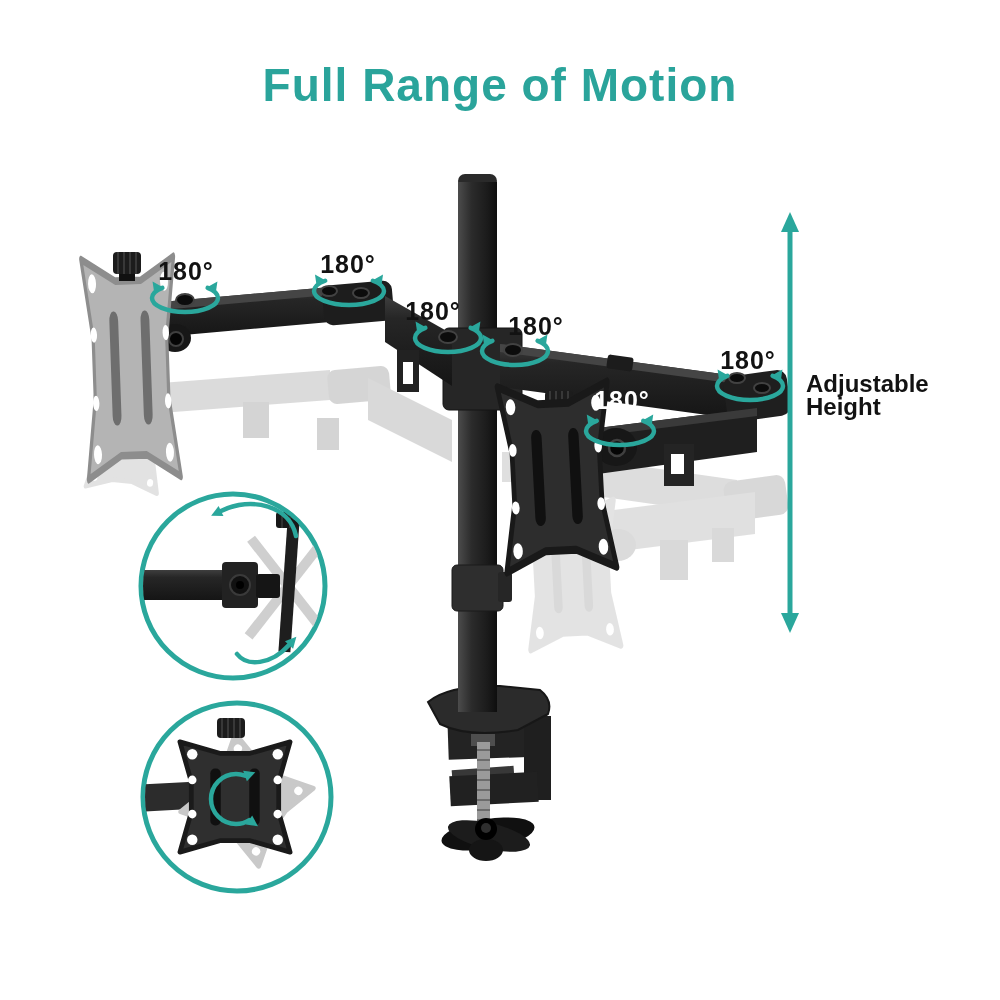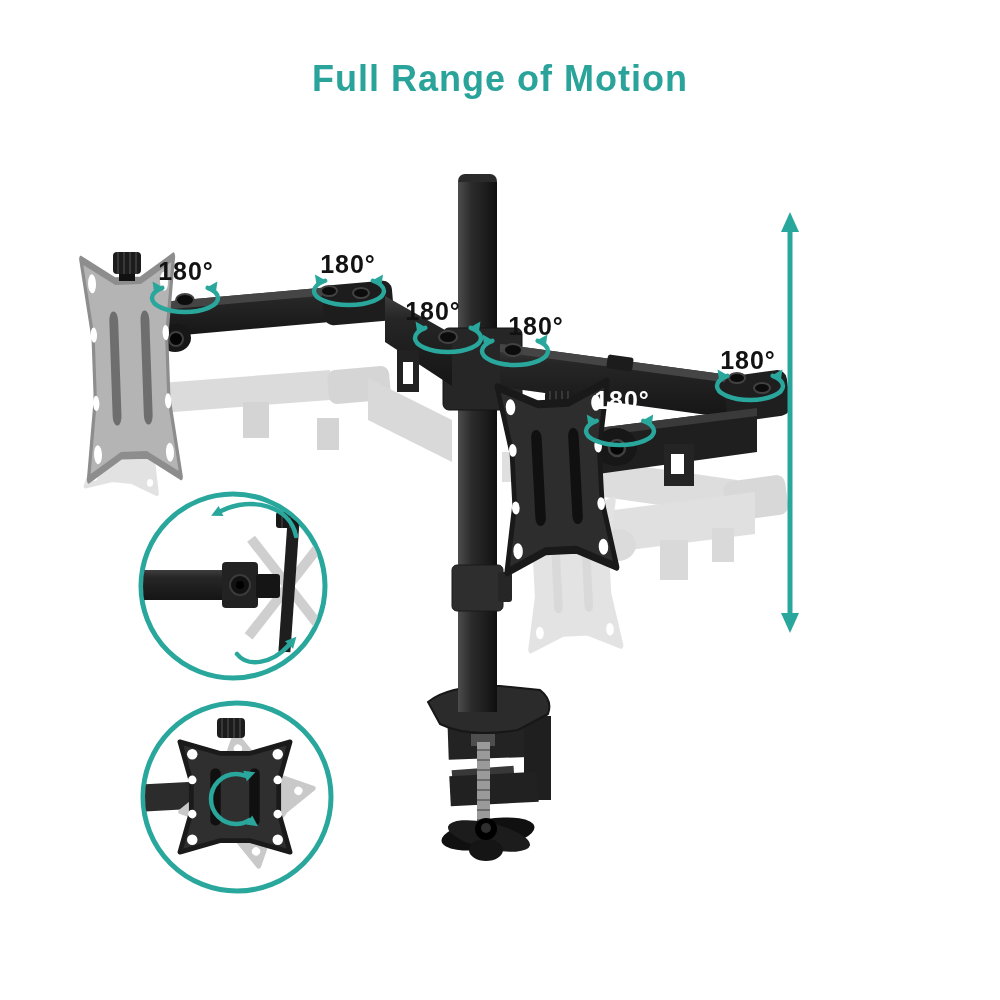--- a/index.html
+++ b/index.html
@@ -1,20 +1,20 @@
 <!DOCTYPE html>
 <html><head>
 <meta charset="utf-8">
 <style>
   html,body{margin:0;padding:0;background:#fff;}
   #stage{position:relative;width:1000px;height:1000px;background:#fff;overflow:hidden;
          font-family:"Liberation Sans",sans-serif;}
   #art{position:absolute;left:0;top:0;}
   .page-title{position:absolute;left:0;top:58px;width:1000px;text-align:center;
-    font-size:36px;font-weight:bold;letter-spacing:1px;color:#2aa49b;}
+    font-size:46px;font-weight:bold;letter-spacing:1px;color:#2aa49b;}
   .rot-label{position:absolute;transform:translate(-50%,-50%);font-size:25px;font-weight:bold;
     color:#121212;white-space:nowrap;letter-spacing:1px;}
   .rot-label.white{color:#ffffff;}
   .adj-label{position:absolute;left:806px;top:372px;width:150px;font-size:24px;line-height:23px;
     font-weight:bold;color:#121212;}
   .arc{fill:none;stroke:#2aa79c;stroke-width:4.5;stroke-linecap:round;}
   .arcfill{fill:#2aa79c;}
   .hole{fill:#ffffff;}
 </style>
 </head>
@@ -304,14 +304,15 @@
 
 <div class="page-title">Full Range of Motion</div>
 
 <span class="rot-label" style="left:186px;top:271px">180°</span>
 <span class="rot-label" style="left:348px;top:264px">180°</span>
 <span class="rot-label" style="left:433px;top:311px">180°</span>
 <span class="rot-label" style="left:536px;top:326px">180°</span>
 <span class="rot-label" style="left:748px;top:360px">180°</span>
 <span class="rot-label white" style="left:622px;top:400px">180°</span>
 
+<div class="adj-label">Adjustable Height</div>
 
 </div>
 
 </body></html>

